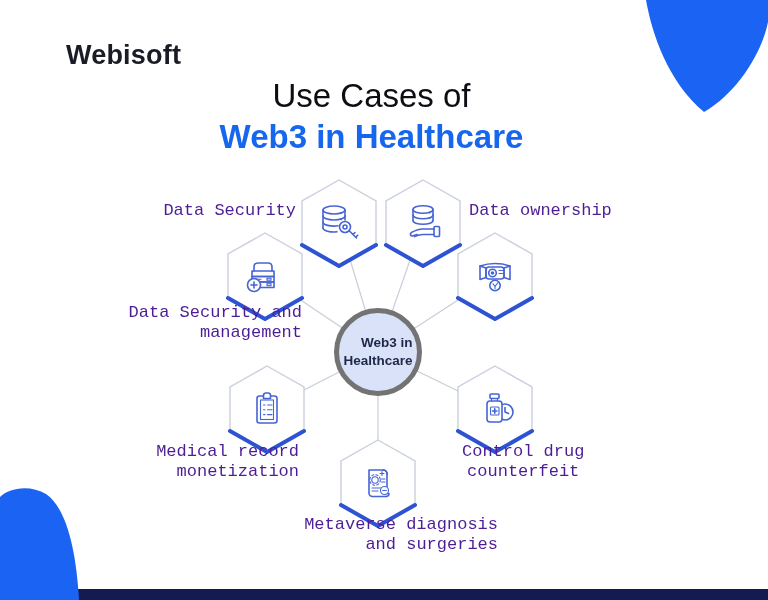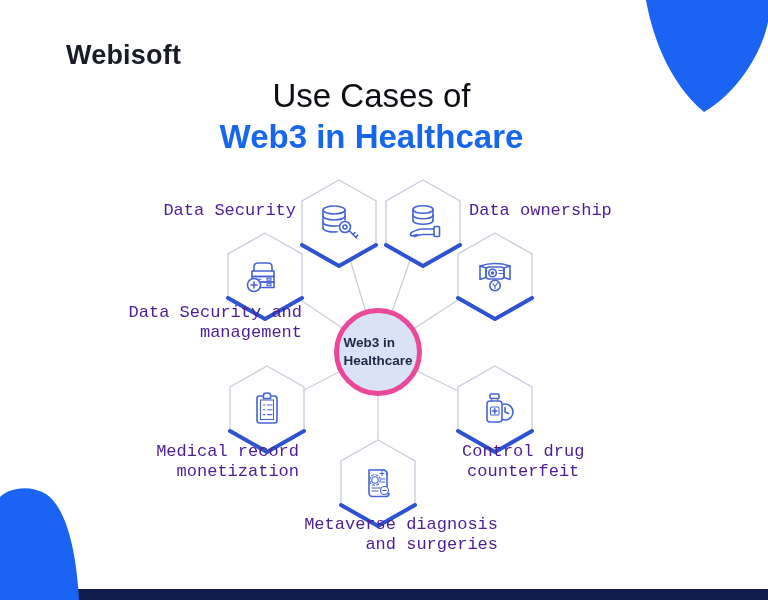--- a/index.html
+++ b/index.html
@@ -19,22 +19,22 @@
   .title .t1{font-size:33px;font-weight:500;color:#0c0e13;}
   .title .t2{font-size:33px;font-weight:bold;color:#1667ee;}
   
   .connectors{position:absolute;left:0;top:0;width:768px;height:600px;}
   
   .hex{position:absolute;width:80px;height:90px;}
   .hex .icon{position:absolute;left:18px;top:23px;width:44px;height:44px;}
   
   .center-node{
     position:absolute;left:334px;top:308px;width:88px;height:88px;border-radius:50%;
-    background:#d9e2f8;border:5px solid #ec4899;box-sizing:border-box;
-    display:flex;align-items:center;justify-content:center;text-align:left;
+    background:#d9e2f8;border:5px solid #737373;box-sizing:border-box;
+    display:flex;align-items:center;justify-content:center;text-align:right;
     font-size:13.5px;font-weight:bold;color:#1d2947;line-height:1.3;white-space:pre-line;
   }
   
   .nlabel{
     position:absolute;font-size:17px;font-weight:500;color:#4c1d95;
     line-height:1.2;white-space:pre-line;font-family:Liberation Mono, monospace;
   }
   .lbl-security{right:472px;top:201px;text-align:right;}
   .lbl-ownership{left:457px;top:201px;text-align:center;margin-left:12px;}
   .lbl-storage{right:466px;top:303px;text-align:right;}

